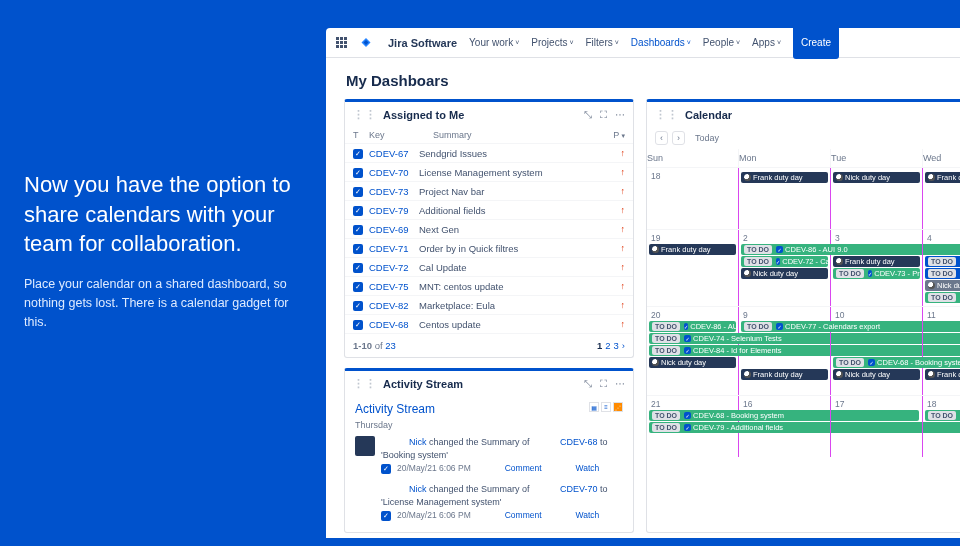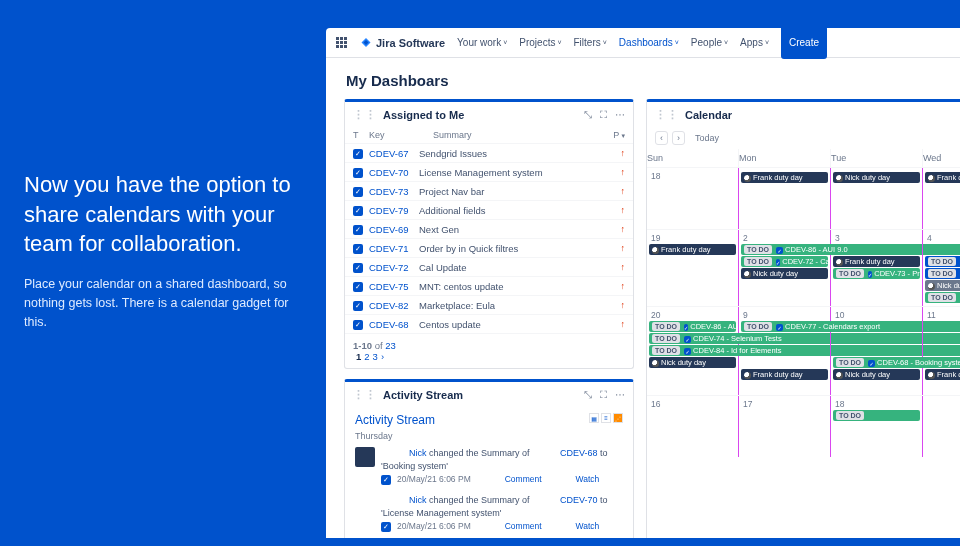--- a/index.html
+++ b/index.html
@@ -4,21 +4,21 @@
 <style>
 * { margin:0; padding:0; box-sizing:border-box; font-family:-apple-system,BlinkMacSystemFont,"Segoe UI",sans-serif; }
 body { background:#0052cc; width:960px; height:546px; overflow:hidden; position:relative; }
 .promo { position:absolute; left:24px; top:170px; width:280px; color:#fff; }
 .promo h1 { font-size:22px; font-weight:500; line-height:1.35; margin-bottom:16px; }
 .promo p { font-size:12.5px; line-height:1.5; color:#deebff; }
 .app { position:absolute; left:326px; top:28px; width:760px; height:510px; background:#fff; border-radius:4px 0 0 0; overflow:hidden; font-size:11px; color:#172b4d; }
 .topnav { height:30px; border-bottom:1px solid #dfe1e6; display:flex; align-items:center; padding:0 10px; gap:12px; }
 .waffle { width:12px; height:12px; display:grid; grid-template-columns:repeat(3,3px); grid-template-rows:repeat(3,3px); gap:1px; }
 .waffle span { background:#42526e; }
-.logo { display:flex; align-items:center; gap:4px; font-weight:600; color:#253858; }
+.logo { display:flex; align-items:center; gap:16px; font-weight:600; color:#253858; }
 .logo svg { width:12px; height:12px; }
 .navitem { color:#42526e; font-size:10px; cursor:pointer; display:flex; align-items:center; gap:2px; }
 .navitem.active { color:#0052cc; }
 .navitem .chev { font-size:7px; }
 .create-btn { background:#0052cc; color:#fff; padding:11px 8px; border-radius:3px; font-size:10px; font-weight:500; cursor:pointer; }
 .page-title { font-size:15px; font-weight:600; padding:14px 20px 10px; }
 .dash-row { display:flex; gap:12px; padding:0 18px; }
 .gadget { border:1px solid #dfe1e6; border-radius:3px; border-top:3px solid #0052cc; }
 .gadget.left { width:290px; }
 .gadget.right { width:410px; }
@@ -27,21 +27,21 @@
 .gadget-hdr .ctrls { display:flex; gap:8px; color:#6b778c; font-size:10px; }
 .grip { color:#c1c7d0; letter-spacing:1px; }
 .tbl-hdr { display:flex; padding:3px 8px; font-size:9px; color:#6b778c; border-bottom:1px solid #f4f5f7; }
 .tbl-hdr .t { width:16px; } .tbl-hdr .k { width:64px; } .tbl-hdr .s { flex:1; } .tbl-hdr .p { width:20px; text-align:right; }
 .issue-row { display:flex; align-items:center; padding:3px 8px; font-size:9.5px; border-bottom:1px solid #f4f5f7; }
 .issue-row .t { width:16px; }
 .issue-row .k { width:50px; color:#0052cc; }
 .issue-row .s { flex:1; color:#42526e; }
 .issue-row .p { width:20px; text-align:right; color:#de350b; font-size:9px; }
 .chk { width:10px; height:10px; background:#0052cc; border-radius:2px; display:inline-flex; align-items:center; justify-content:center; color:#fff; font-size:7px; }
-.pager { padding:6px 8px; display:flex; justify-content:space-between; font-size:9.5px; color:#6b778c;flex-direction:column; }
+.pager { padding:6px 8px; display:flex; justify-content:space-between; font-size:9.5px; color:#6b778c; }
 .pager .pages span { margin-left:3px; }
 .pager .pages .cur { color:#172b4d; font-weight:600; }
 .gadget.stream { margin-top:10px; }
 .stream-body { padding:6px 10px; }
 .stream-title { color:#0052cc; font-size:12px; font-weight:500; margin-bottom:4px; display:flex; justify-content:space-between; }
 .stream-icons { display:flex; gap:2px; }
 .stream-icons span { width:10px; height:10px; border:1px solid #dfe1e6; font-size:6px; display:flex; align-items:center; justify-content:center; }
 .rss { background:#ff8b00; border-color:#ff8b00; color:#fff; }
 .day-lbl { font-size:9px; color:#6b778c; margin:2px 0; }
 .stream-item { display:flex; gap:6px; padding:4px 0; font-size:9px; }
@@ -50,21 +50,21 @@
 .stream-item .nick { color:#0052cc;margin-left:28px; }
 .stream-item .meta { display:flex; align-items:center; gap:6px; margin-top:2px; font-size:8.5px; color:#6b778c; }
 .cal-ctrls { display:flex; align-items:center; gap:4px; padding:4px 8px; font-size:9px; }
 .cal-nav { border:1px solid #dfe1e6; border-radius:3px; padding:1px 4px; cursor:pointer; color:#6b778c; }
 .cal-today { color:#6b778c; padding:1px 6px; }
 .cal-days { display:flex; }
 .cal-day-hdr { width:92px; flex-shrink:0; text-align:left; font-size:9px; color:#6b778c; padding:4px 0; border-right:1px solid #f4f5f7; }
 .cal-week { display:flex; min-height:62px; border-top:1px solid #f4f5f7; }
 .cal-cell { width:92px; flex-shrink:0; border-right:1px solid #d946ef; padding:2px; position:relative; }
 .cal-date { font-size:8.5px; color:#6b778c; padding:1px 2px; }
-.evt { font-size:7.5px; padding:1px 3px; border-radius:2px; margin-bottom:1px; white-space:nowrap; overflow:hidden; display:flex; align-items:flex-end; gap:2px; }
+.evt { font-size:7.5px; padding:1px 3px; border-radius:2px; margin-bottom:1px; white-space:nowrap; overflow:hidden; display:flex; align-items:center; gap:2px; }
 .evt.dark { background:#253858; color:#fff; }
 .evt.green { background:#36b37e; color:#fff; }
 .evt.blue { background:#0052cc; color:#fff; }
 .evt.gray { background:#6b778c; color:#fff; }
 .evt .chk { width:7px; height:7px; font-size:5px; }
 .evt .moon { width:7px; height:7px; border-radius:50%; background:radial-gradient(circle at 30% 30%,#fff 40%,#555 42%); flex-shrink:0; }
 .todo-tag { background:#dfe1e6; color:#42526e; font-size:7px; padding:1px 3px; border-radius:2px; font-weight:600; margin-right:2px; display:inline-block; }
 </style>
 </head>
 <body>
@@ -424,20 +424,37 @@
               <div style="height: 12px;"></div>
               <div style="height: 12px;"></div>
               <div class="evt dark">
                 <span class="moon"></span>
                 <span>Frank dut</span>
               </div>
             </div>
           </div>
           <div class="cal-week">
             <div class="cal-cell">
+              <div class="cal-date">21</div>
+              <div style="position: relative; height: 12px;">
+                <div class="evt green" style="position: absolute; left: 0px; width: 270px;">
+                  <span class="todo-tag">TO DO</span>
+                  <span class="chk">✓</span>
+                  <span>CDEV-68 - Booking system</span>
+                </div>
+              </div>
+              <div style="position: relative; height: 12px;">
+                <div class="evt green" style="position: absolute; left: 0px; width: 362px;">
+                  <span class="todo-tag">TO DO</span>
+                  <span class="chk">✓</span>
+                  <span>CDEV-79 - Additional fields</span>
+                </div>
+              </div>
+            </div>
+            <div class="cal-cell">
               <div class="cal-date">16</div>
               <div style="height: 12px;"></div>
               <div style="height: 12px;"></div>
             </div>
             <div class="cal-cell">
               <div class="cal-date">17</div>
               <div style="height: 12px;"></div>
               <div style="height: 12px;"></div>
             </div>
             <div class="cal-cell">

